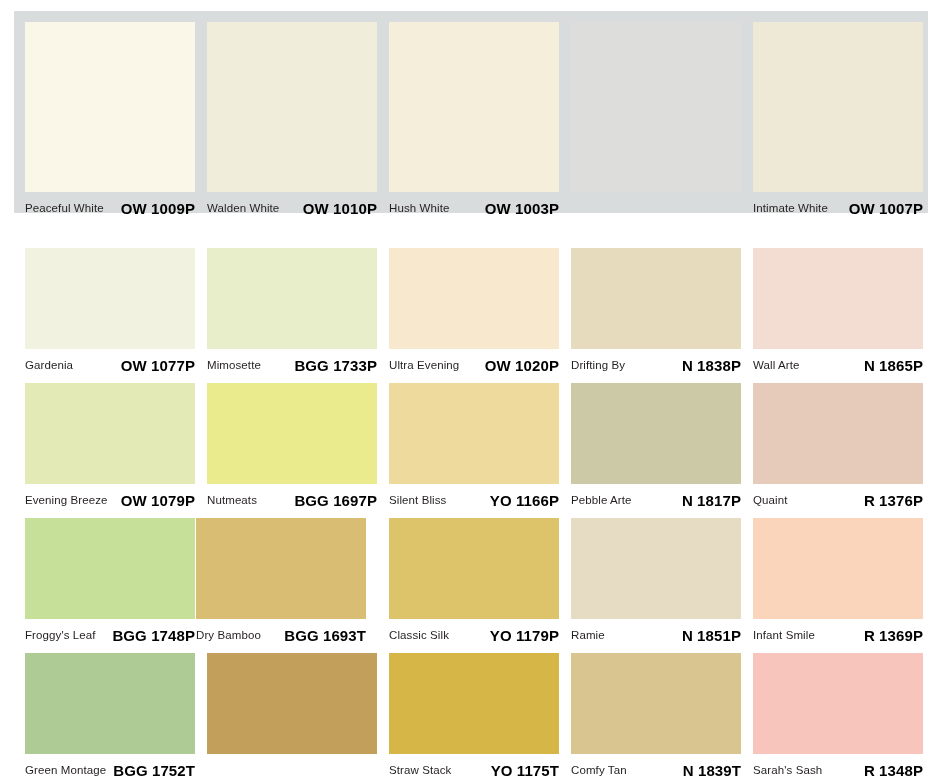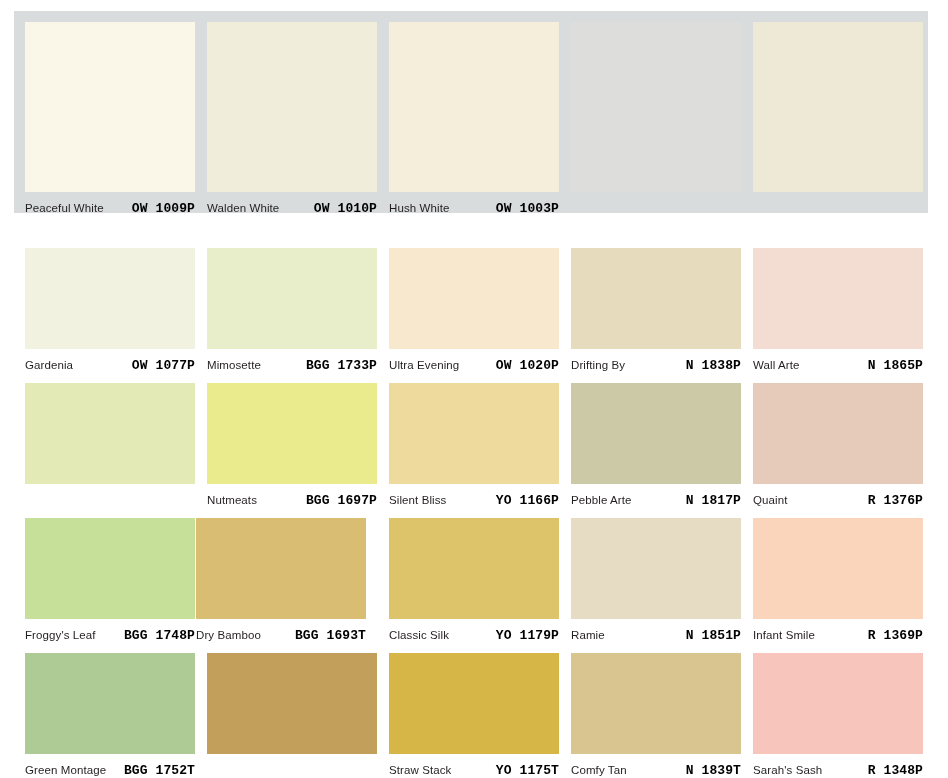--- a/index.html
+++ b/index.html
@@ -52,26 +52,25 @@
     box-sizing:border-box;
   }
   .swatch-name{
     font-size:11.5px;
     color:#231f20;
     font-weight:400;
     letter-spacing:0.1px;
     white-space:nowrap;
   }
   .swatch-code{
-    font-size:13px;
+    font-size:15px;
     color:#000000;
     font-weight:700;
     letter-spacing:0.1px;
     white-space:nowrap;
-    font-family:Liberation Mono, monospace;
   }
 </style>
 </head>
 <body style="background: rgb(255, 255, 255);">
 
 <div id="palette-sheet">
   <div id="top-band" style="background: rgb(217, 220, 221);"></div>
   <div id="swatch-grid">
       <div class="swatch-row" style="top: 22px;">
         <div class="swatch-cell" style="left: 25px;">
@@ -93,20 +92,24 @@
           <div class="swatch-label">
             <span class="swatch-name">Hush White</span>
             <span class="swatch-code">OW 1003P</span>
           </div>
         </div>
         <div class="swatch-cell" style="left: 571px;">
           <div class="swatch-chip" style="height: 170px; background: rgb(221, 222, 219);"></div>
         </div>
         <div class="swatch-cell" style="left: 753px;">
           <div class="swatch-chip" style="height: 170px; background: rgb(238, 232, 214);"></div>
+          <div class="swatch-label">
+            <span class="swatch-name">Intimate White</span>
+            <span class="swatch-code">OW 1007P</span>
+          </div>
         </div>
       </div>
       <div class="swatch-row" style="top: 248px;">
         <div class="swatch-cell" style="left: 25px;">
           <div class="swatch-chip" style="height: 101px; background: rgb(241, 242, 224);"></div>
           <div class="swatch-label">
             <span class="swatch-name">Gardenia</span>
             <span class="swatch-code">OW 1077P</span>
           </div>
         </div>
@@ -135,20 +138,24 @@
           <div class="swatch-chip" style="height: 101px; background: rgb(243, 220, 210);"></div>
           <div class="swatch-label">
             <span class="swatch-name">Wall Arte</span>
             <span class="swatch-code">N 1865P</span>
           </div>
         </div>
       </div>
       <div class="swatch-row" style="top: 383px;">
         <div class="swatch-cell" style="left: 25px;">
           <div class="swatch-chip" style="height: 101px; background: rgb(228, 234, 182);"></div>
+          <div class="swatch-label">
+            <span class="swatch-name">Evening Breeze</span>
+            <span class="swatch-code">OW 1079P</span>
+          </div>
         </div>
         <div class="swatch-cell" style="left: 207px;">
           <div class="swatch-chip" style="height: 101px; background: rgb(233, 235, 141);"></div>
           <div class="swatch-label">
             <span class="swatch-name">Nutmeats</span>
             <span class="swatch-code">BGG 1697P</span>
           </div>
         </div>
         <div class="swatch-cell" style="left: 389px;">
           <div class="swatch-chip" style="height: 101px; background: rgb(238, 218, 156);"></div>

